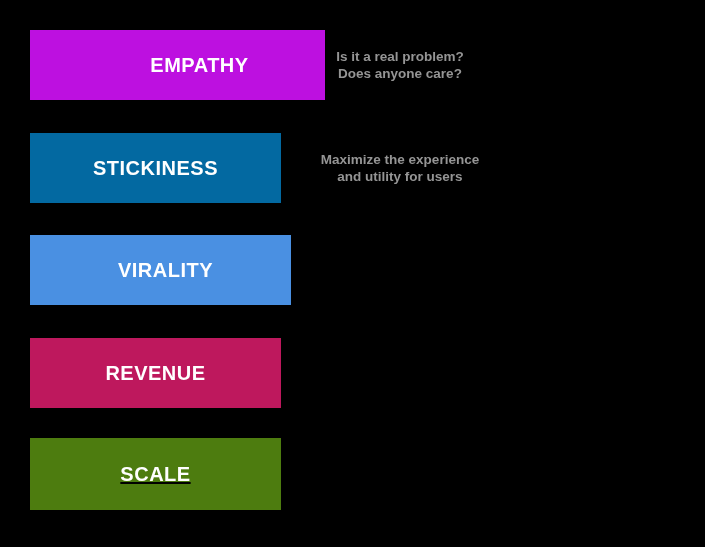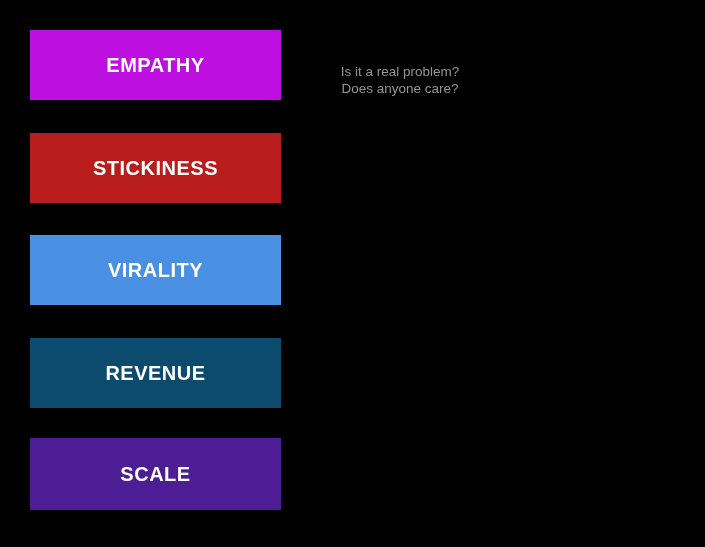--- a/index.html
+++ b/index.html
@@ -39,64 +39,66 @@
   .stage-label {
     color: #ffffff;
     font-size: 20px;
     font-weight: bold;
     letter-spacing: 0.5px;
     white-space: nowrap;
   }
   .stage-desc {
     position: absolute;
     left: 295px;
-    top: 15px;
+    top: 0;
     width: 210px;
     height: 100%;
     display: flex;
     align-items: center;
     justify-content: center;
     text-align: center;
     color: #959595;
     font-size: 13.5px;
-    font-weight: normal;
+    font-weight: bold;
     line-height: 17.5px;
     white-space: pre-line;
   }
 </style>
 </head>
 <body>
 
 <div class="canvas">
 
   <div class="row r0">
-    <div class="stage-box" style="background: rgb(189, 16, 224);">
+    <div class="stage-box" style="background: rgb(189, 16, 224); padding-left: 44px;">
       <span class="stage-label">EMPATHY</span>
     </div>
     <div class="stage-desc">Is it a real problem?
 Does anyone care?</div>
   </div>
 
   <div class="row r1">
-    <div class="stage-box" style="background: #b91c1c;">
+    <div class="stage-box" style="background: #0369a1;">
       <span class="stage-label">STICKINESS</span>
     </div>
+    <div class="stage-desc">Maximize the experience
+and utility for users</div>
   </div>
 
   <div class="row r2">
-    <div class="stage-box" style="background: rgb(74, 144, 226);">
+    <div class="stage-box" style="background: rgb(74, 144, 226); padding-left: 10px;">
       <span class="stage-label">VIRALITY</span>
     </div>
   </div>
 
   <div class="row r3">
-    <div class="stage-box" style="background: #0c4a6e; text-align: center;">
+    <div class="stage-box" style="background: #be185d; text-align: center;">
       <span class="stage-label">REVENUE</span>
     </div>
   </div>
 
   <div class="row r4">
-    <div class="stage-box" style="background: #4c1d95;">
+    <div class="stage-box" style="background: #4d7c0f; text-decoration: underline;">
       <span class="stage-label">SCALE</span>
     </div>
   </div>
 
 </div>
 
 </body></html>

